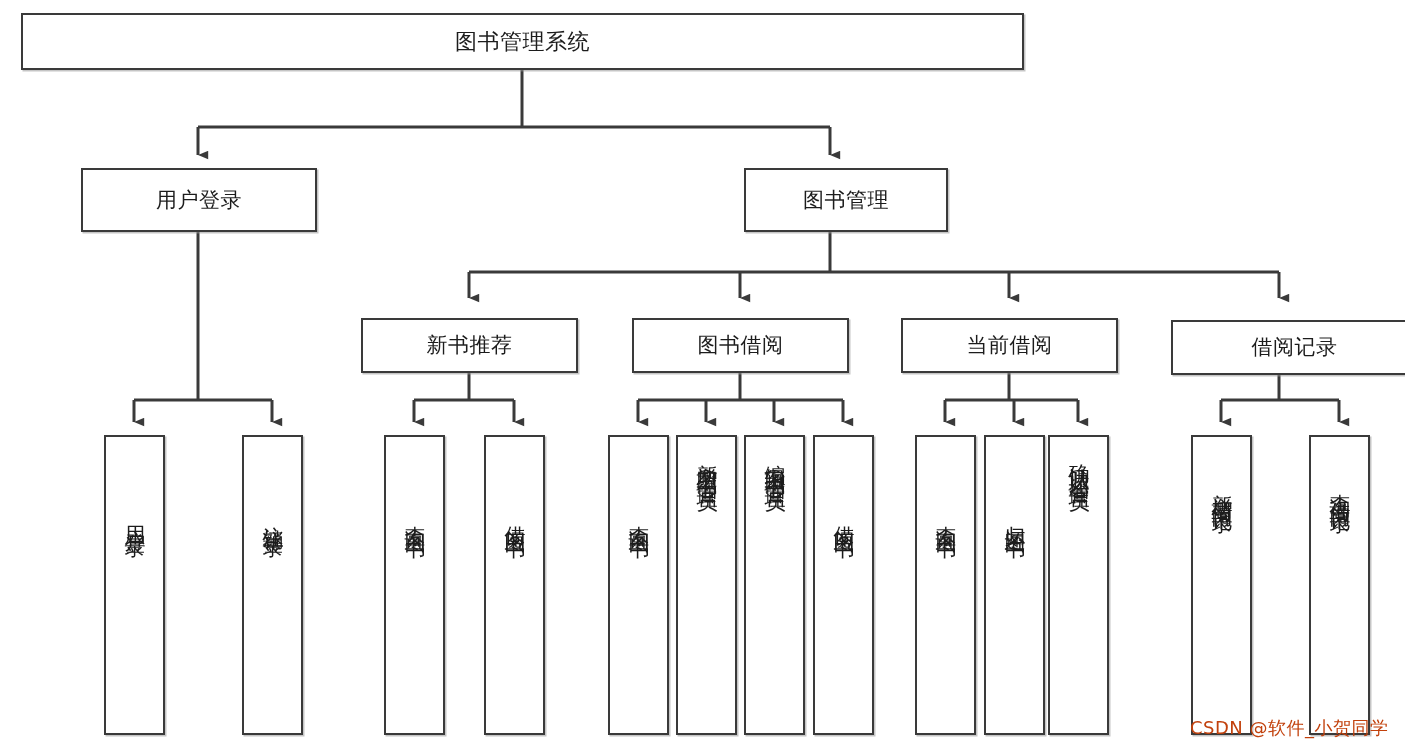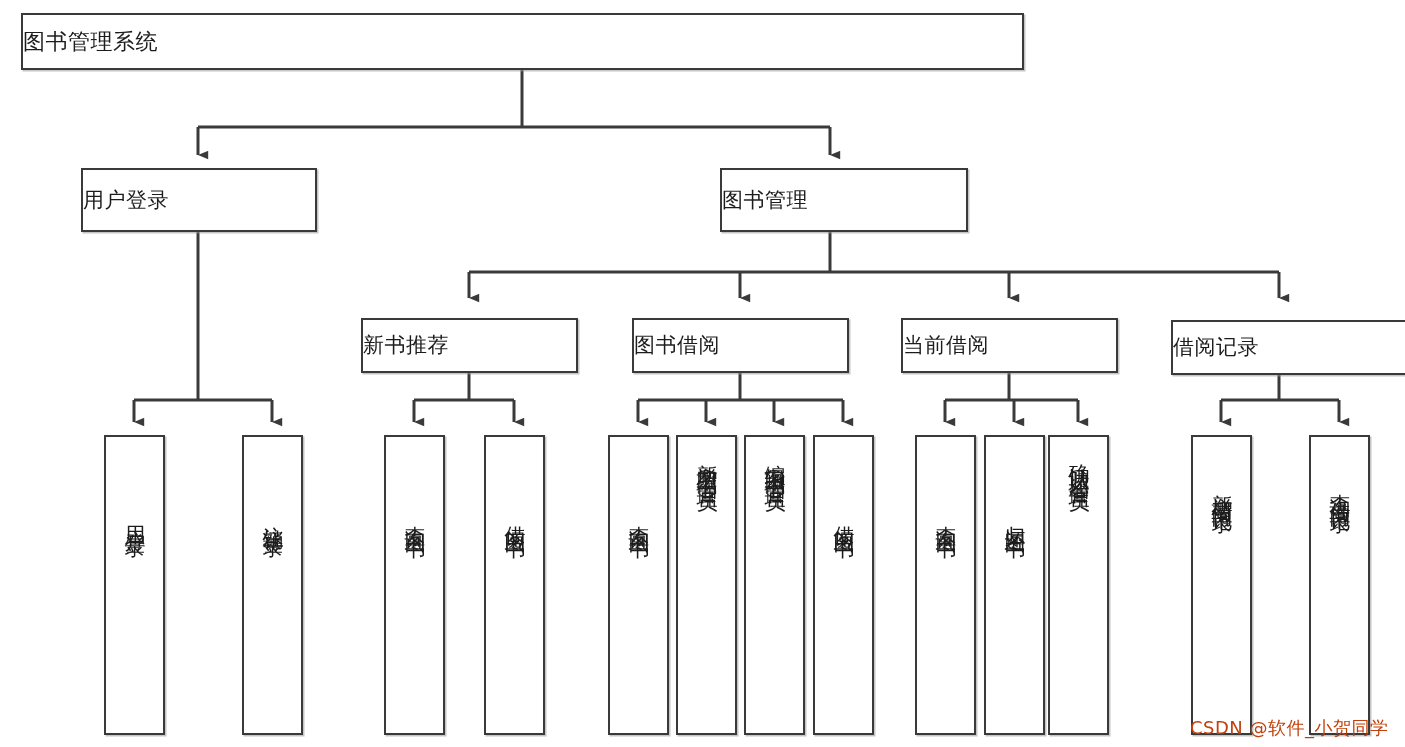--- a/index.html
+++ b/index.html
@@ -28,21 +28,21 @@
     pointer-events: none;
   }
   .node {
     position: absolute;
     box-sizing: border-box;
     background: #ffffff;
     border: 2.5px solid #3a3a3a;
     box-shadow: 1.5px 1.5px 0 0 rgba(150,150,150,0.55);
     display: flex;
     align-items: center;
-    justify-content: flex-start;
+    justify-content: center;
     color: #1c1c1c;
     z-index: 2;
   }
   .node .lbl {
     display: block;
     text-align: center;
     line-height: 1.18;
     white-space: nowrap;
     letter-spacing: 0.5px;
   }
@@ -135,21 +135,21 @@
     </g>
   </svg>
 
   <div class="node h root" style="left:21px; top:13px; width:1003px; height:57px;">
     <span class="lbl">图书管理系统</span>
   </div>
 
   <div class="node h" style="left:81px; top:168px; width:236px; height:64px;">
     <span class="lbl">用户登录</span>
   </div>
-  <div class="node h" style="left:720px; top:168px; width:248px; height:64px;">
+  <div class="node h" style="left:744px; top:168px; width:204px; height:64px;">
     <span class="lbl">图书管理</span>
   </div>
 
   <div class="node h" style="left:632px; top:318px; width:217px; height:55px;">
     <span class="lbl">图书借阅</span>
   </div>
   <div class="node h" style="left:361px; top:318px; width:217px; height:55px;">
     <span class="lbl">新书推荐</span>
   </div>
   <div class="node h" style="left:901px; top:318px; width:217px; height:55px;">

